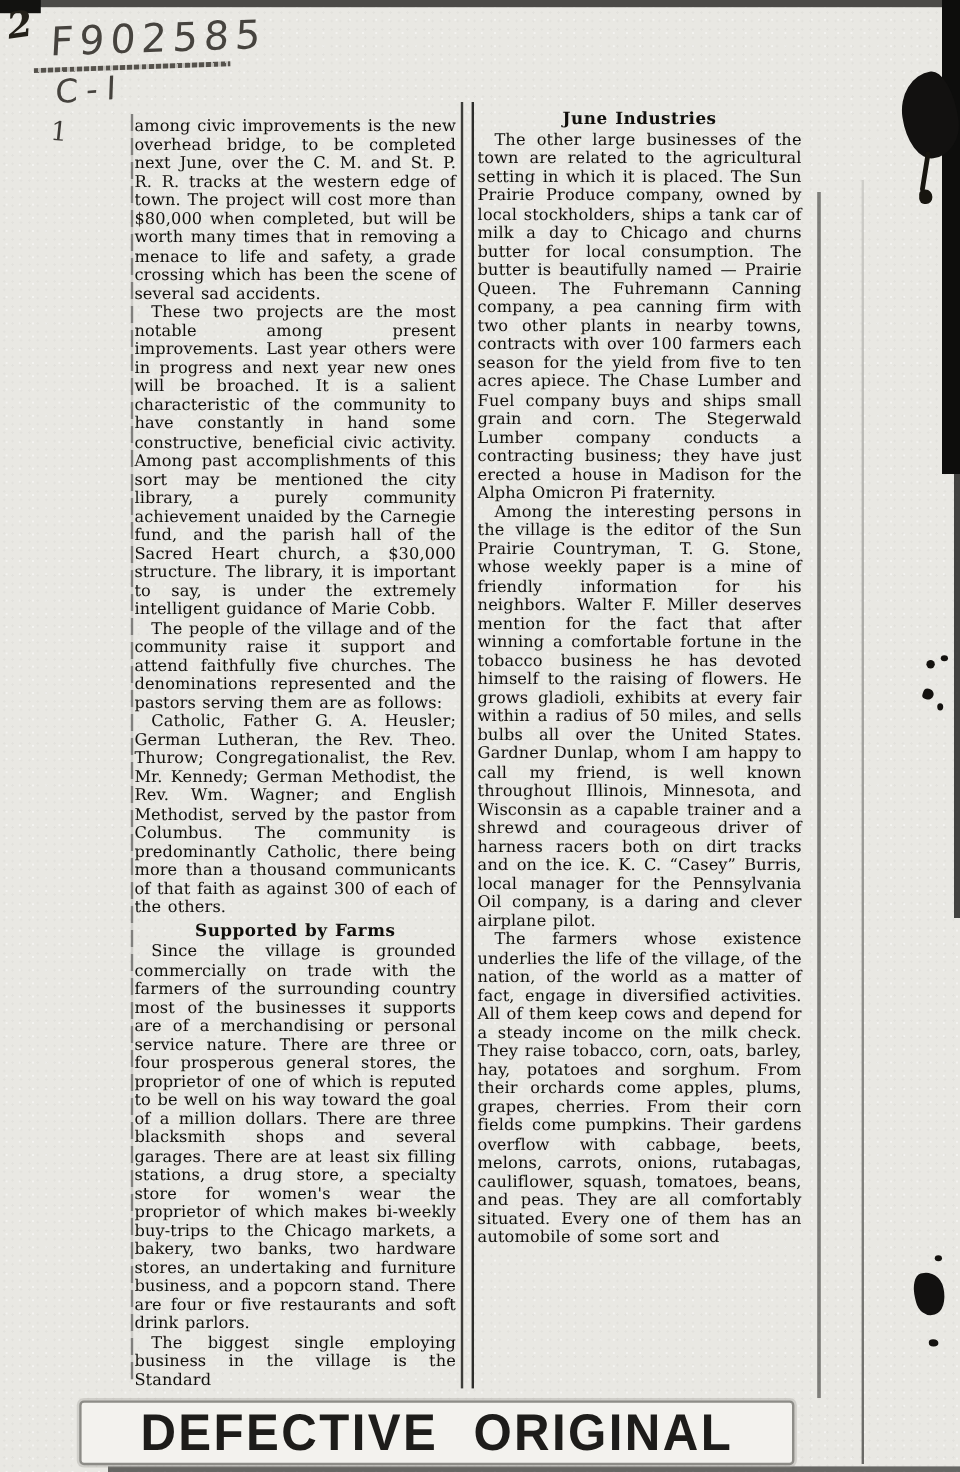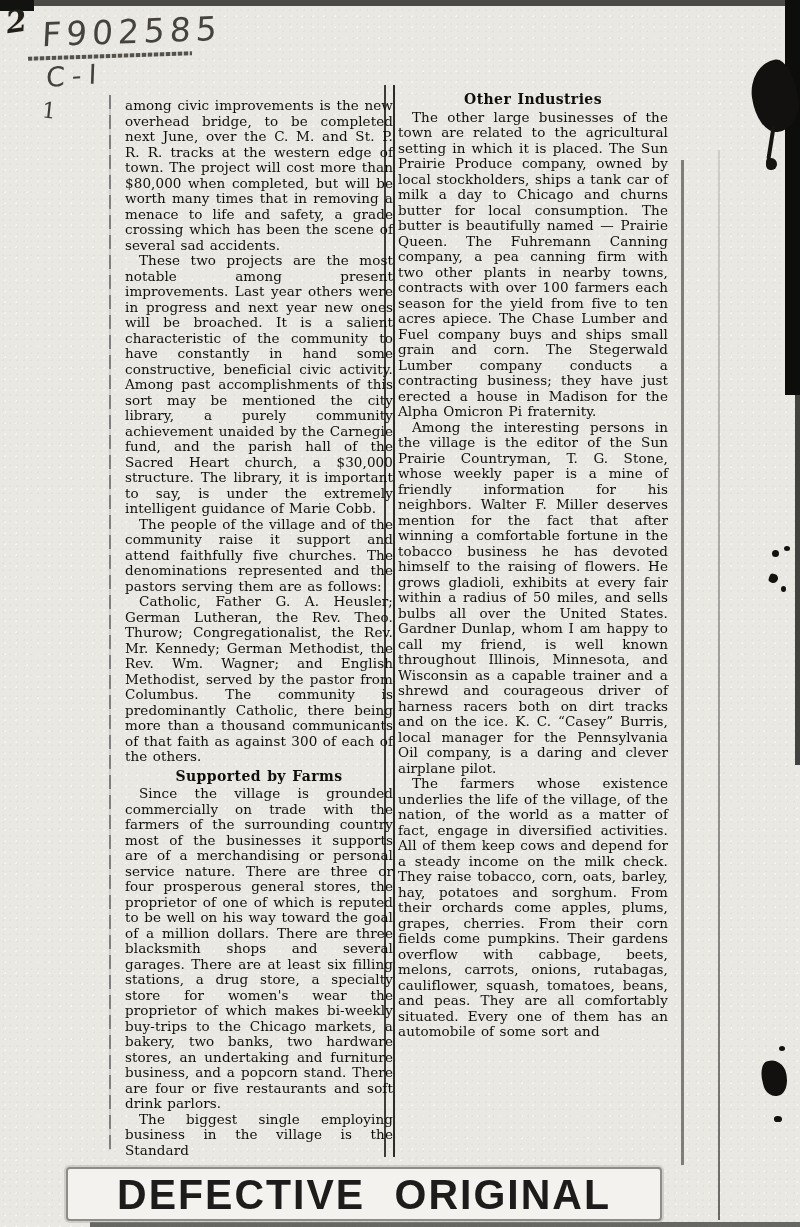--- a/index.html
+++ b/index.html
@@ -52,21 +52,21 @@
   .annot-underline{position:absolute;left:28px;top:54px;width:164px;height:4px;
     transform:rotate(-2deg);
     background:repeating-linear-gradient(90deg,#55524c 0 4px, rgba(85,82,76,0.25) 4px 6px);}
   .annot-series{left:46px;top:60px;font-size:27px;letter-spacing:7px;
     transform:rotate(-4deg) skewX(-6deg);color:#45423d;}
   .annot-tick{left:42px;top:98px;font-size:22px;transform:rotate(6deg);color:#3e3b37;
     font-family:"DejaVu Serif",serif;}
   
   .col{position:absolute;font-size:13.5px;line-height:15.5px;text-align:justify;
     word-spacing:1px;letter-spacing:0.1px;color:#100e0b;}
-  .col-left{left:112px;top:98px;width:268px;margin-left:13px;}
+  .col-left{left:112px;top:98px;width:268px;}
   .col-right{left:398px;top:88px;width:270px;}
   .col p{margin:0;text-indent:14px;}
   .col p.cont{text-indent:0;}
   .col h3{margin:4px 0 2px 0;font-size:14px;text-align:center;font-weight:bold;
     letter-spacing:0.4px;text-indent:0;}
   
   .stamp{position:absolute;left:66px;top:1167px;width:592px;height:50px;
     background:#f3f2ee;border:2px solid #8d8c87;border-radius:4px;
     display:flex;align-items:center;justify-content:center;
     box-shadow:0 0 0 2px rgba(160,158,152,0.35);text-align:center;}
@@ -108,21 +108,21 @@
   <p class="cont">among civic improvements is the new overhead bridge, to be completed next June, over the C. M. and St. P. R. R. tracks at the western edge of town. The project will cost more than $80,000 when completed, but will be worth many times that in removing a menace to life and safety, a grade crossing which has been the scene of several sad accidents.</p>
   <p>These two projects are the most notable among present improvements. Last year others were in progress and next year new ones will be broached. It is a salient characteristic of the community to have constantly in hand some constructive, beneficial civic activity. Among past accomplishments of this sort may be mentioned the city library, a purely community achievement unaided by the Carnegie fund, and the parish hall of the Sacred Heart church, a $30,000 structure. The library, it is important to say, is under the extremely intelligent guidance of Marie Cobb.</p>
   <p>The people of the village and of the community raise it support and attend faithfully five churches. The denominations represented and the pastors serving them are as follows:</p>
   <p>Catholic, Father G. A. Heusler; German Lutheran, the Rev. Theo. Thurow; Congregationalist, the Rev. Mr. Kennedy; German Methodist, the Rev. Wm. Wagner; and English Methodist, served by the pastor from Columbus. The community is predominantly Catholic, there being more than a thousand communicants of that faith as against 300 of each of the others.</p>
   <h3>Supported by Farms</h3>
   <p>Since the village is grounded commercially on trade with the farmers of the surrounding country most of the businesses it supports are of a merchandising or personal service nature. There are three or four prosperous general stores, the proprietor of one of which is reputed to be well on his way toward the goal of a million dollars. There are three blacksmith shops and several garages. There are at least six filling stations, a drug store, a specialty store for women's wear the proprietor of which makes bi-weekly buy-trips to the Chicago markets, a bakery, two banks, two hardware stores, an undertaking and furniture business, and a popcorn stand. There are four or five restaurants and soft drink parlors.</p>
   <p>The biggest single employing business in the village is the Standard</p>
 </div>
 
 <div class="col col-right">
-  <h3>Other Industries</h3>
+  <h3>June Industries</h3>
   <p>The other large businesses of the town are related to the agricultural setting in which it is placed. The Sun Prairie Produce company, owned by local stockholders, ships a tank car of milk a day to Chicago and churns butter for local consumption. The butter is beautifully named — Prairie Queen. The Fuhremann Canning company, a pea canning firm with two other plants in nearby towns, contracts with over 100 farmers each season for the yield from five to ten acres apiece. The Chase Lumber and Fuel company buys and ships small grain and corn. The Stegerwald Lumber company conducts a contracting business; they have just erected a house in Madison for the Alpha Omicron Pi fraternity.</p>
   <p>Among the interesting persons in the village is the editor of the Sun Prairie Countryman, T. G. Stone, whose weekly paper is a mine of friendly information for his neighbors. Walter F. Miller deserves mention for the fact that after winning a comfortable fortune in the tobacco business he has devoted himself to the raising of flowers. He grows gladioli, exhibits at every fair within a radius of 50 miles, and sells bulbs all over the United States. Gardner Dunlap, whom I am happy to call my friend, is well known throughout Illinois, Minnesota, and Wisconsin as a capable trainer and a shrewd and courageous driver of harness racers both on dirt tracks and on the ice. K. C. “Casey” Burris, local manager for the Pennsylvania Oil company, is a daring and clever airplane pilot.</p>
   <p>The farmers whose existence underlies the life of the village, of the nation, of the world as a matter of fact, engage in diversified activities. All of them keep cows and depend for a steady income on the milk check. They raise tobacco, corn, oats, barley, hay, potatoes and sorghum. From their orchards come apples, plums, grapes, cherries. From their corn fields come pumpkins. Their gardens overflow with cabbage, beets, melons, carrots, onions, rutabagas, cauliflower, squash, tomatoes, beans, and peas. They are all comfortably situated. Every one of them has an automobile of some sort and</p>
 </div>
 
 <div class="stamp">
   <span>DEFECTIVE ORIGINAL</span>
 </div>
 
 </body></html>

